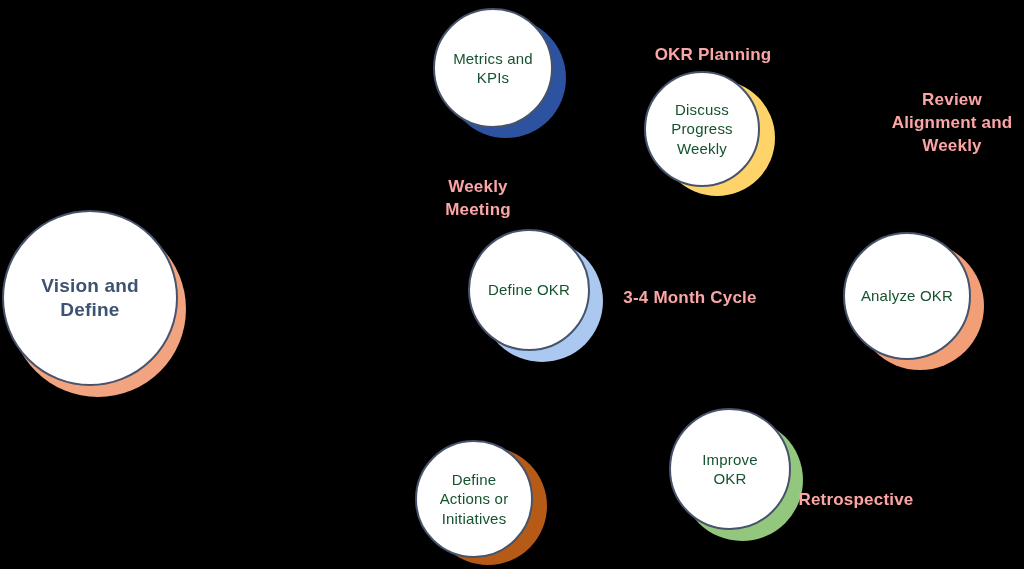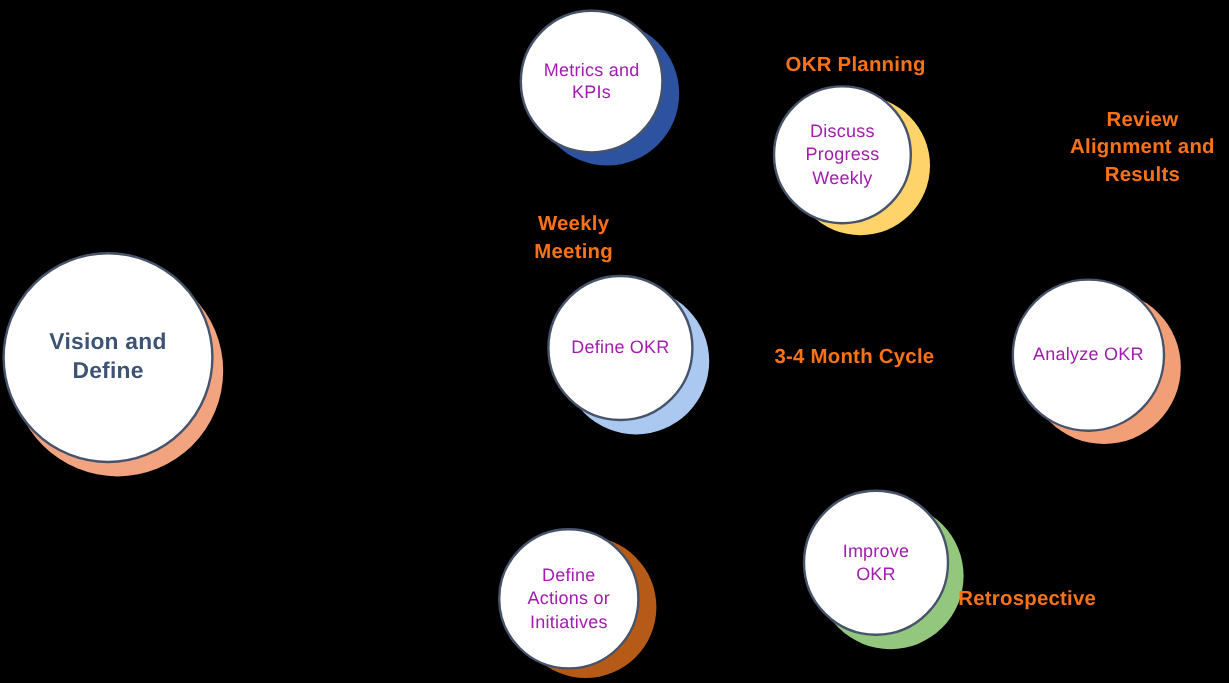--- a/index.html
+++ b/index.html
@@ -30,61 +30,61 @@
     display: flex;
     align-items: center;
     justify-content: center;
     text-align: center;
   }
   .node .node-label {
     display: block;
     padding: 0 14px;
     font-size: 15px;
     line-height: 1.3;
-    color: #a21caf;
+    color: #14532d;
     letter-spacing: 0.2px;
   }
   .node.emphasis .node-label {
     font-size: 19px;
     font-weight: bold;
     color: #3d5373;
     line-height: 1.25;
   }
   
   #node-vision-mission  { left: 2px;   top: 210px; width: 176px; height: 176px; }
   #node-vision-mission  .shadow { transform: translate(8px, 11px); }
   #node-strategy        { left: 235px; top: 208px; width: 174px; height: 174px; }
   #node-strategy        .shadow { transform: translate(12px, 12px); }
   #node-metrics-kpis    { left: 433px; top: 8px;   width: 120px; height: 120px; }
   #node-metrics-kpis    .shadow { transform: translate(13px, 10px); }
   #node-discuss-progress{ left: 644px; top: 71px;  width: 116px; height: 116px; }
   #node-discuss-progress .shadow { transform: translate(15px, 9px); }
-  #node-define-okr      { left: 456px; top: 229px; width: 122px; height: 122px; }
+  #node-define-okr      { left: 468px; top: 229px; width: 122px; height: 122px; }
   #node-define-okr      .shadow { transform: translate(13px, 11px); }
   #node-analyze-okr     { left: 843px; top: 232px; width: 128px; height: 128px; }
   #node-analyze-okr     .shadow { transform: translate(13px, 10px); }
   #node-define-actions  { left: 415px; top: 440px; width: 118px; height: 118px; }
   #node-define-actions  .shadow { transform: translate(14px, 7px); }
   #node-improve-okr     { left: 669px; top: 408px; width: 122px; height: 122px; }
   #node-improve-okr     .shadow { transform: translate(12px, 11px); }
   
   .stage-label {
     position: absolute;
     transform: translate(-50%, -50%);
-    color: #f97316;
+    color: #fca5a5;
     font-weight: bold;
     font-size: 17px;
     line-height: 1.35;
     text-align: center;
     letter-spacing: 0.2px;
   }
   #label-weekly-meeting   { left: 478px; top: 199px; width: 120px; }
   #label-okr-planning     { left: 713px; top: 55px;  width: 180px; white-space: nowrap; }
   #label-review-alignment { left: 952px; top: 123px; width: 140px; }
-  #label-cycle            { left: 712px; top: 298px; width: 220px; white-space: nowrap; }
+  #label-cycle            { left: 690px; top: 298px; width: 220px; white-space: nowrap; }
   #label-retrospective    { left: 856px; top: 500px; width: 180px; white-space: nowrap; }
 </style>
 </head>
 <body>
 
 <div id="canvas">
 
   <div class="node emphasis" id="node-vision-mission">
     <div class="shadow" style="background-color: rgb(242, 163, 128);"></div>
     <div class="face">
@@ -130,17 +130,17 @@
 
   <div class="node" id="node-improve-okr">
     <div class="shadow" style="background-color: rgb(147, 199, 125);"></div>
     <div class="face">
       <span class="node-label">Improve OKR</span>
     </div>
   </div>
 
   <div class="stage-label" id="label-weekly-meeting">Weekly Meeting</div>
   <div class="stage-label" id="label-okr-planning">OKR Planning</div>
-  <div class="stage-label" id="label-review-alignment">Review Alignment and Results</div>
+  <div class="stage-label" id="label-review-alignment">Review Alignment and Weekly</div>
   <div class="stage-label" id="label-cycle">3-4 Month Cycle</div>
   <div class="stage-label" id="label-retrospective">Retrospective</div>
 
 </div>
 
 </body></html>

